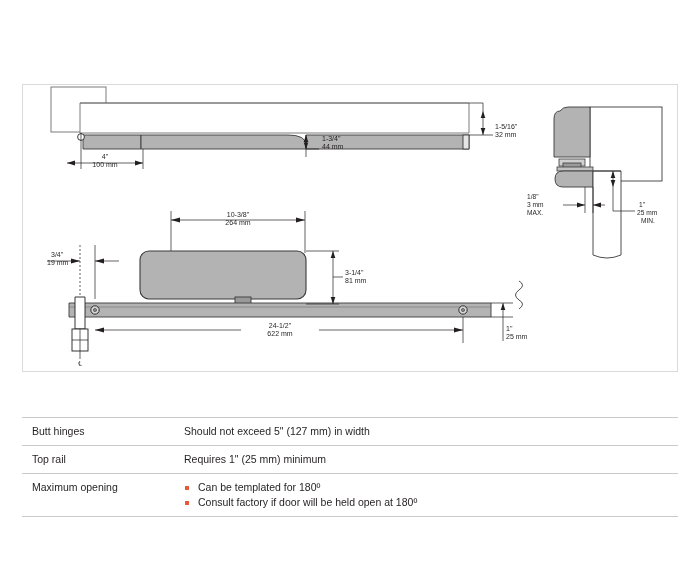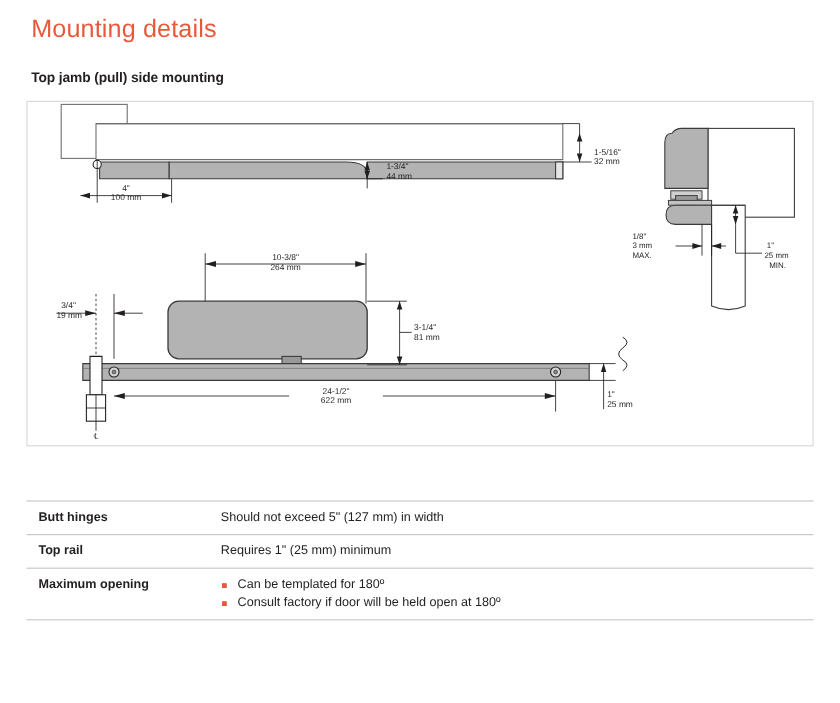--- a/index.html
+++ b/index.html
@@ -72,21 +72,21 @@
   .spec-table tr:last-child {
     border-bottom: 1px solid #c9cacb;
   }
   .spec-table td {
     padding: 6px 4px 6px 10px;
     vertical-align: top;
     line-height: 15px;
   }
   .spec-table td.label {
     width: 132px;
-    font-weight: bold;
+    font-weight: normal;
     white-space: nowrap;
   }
   .spec-table td.value {
     padding-left: 16px;
   }
   .frac {
     font-size: 9px;
     vertical-align: 0.32em;
     letter-spacing: 0;
   }
@@ -124,23 +124,21 @@
     font-family: "Liberation Sans", sans-serif;
     font-size: 6.6px;
     fill: #231f20;
   }
 </style>
 </head>
 <body>
 
 <div class="page">
 
-  <div class="page-title">Mounting details</div>
-
-  <div class="section-subtitle">Top jamb (pull) side mounting</div>
+
 
   <div class="diagram-panel">
     <svg class="diagram-svg" width="654" height="286" viewBox="0 0 654 286">
 
       <g stroke="#231f20" fill="none" stroke-width="0.8">
 
         <g>
 
           <rect x="28" y="2" width="55" height="45" fill="#ffffff" stroke="#6d6e70" stroke-width="0.9"></rect>
 

